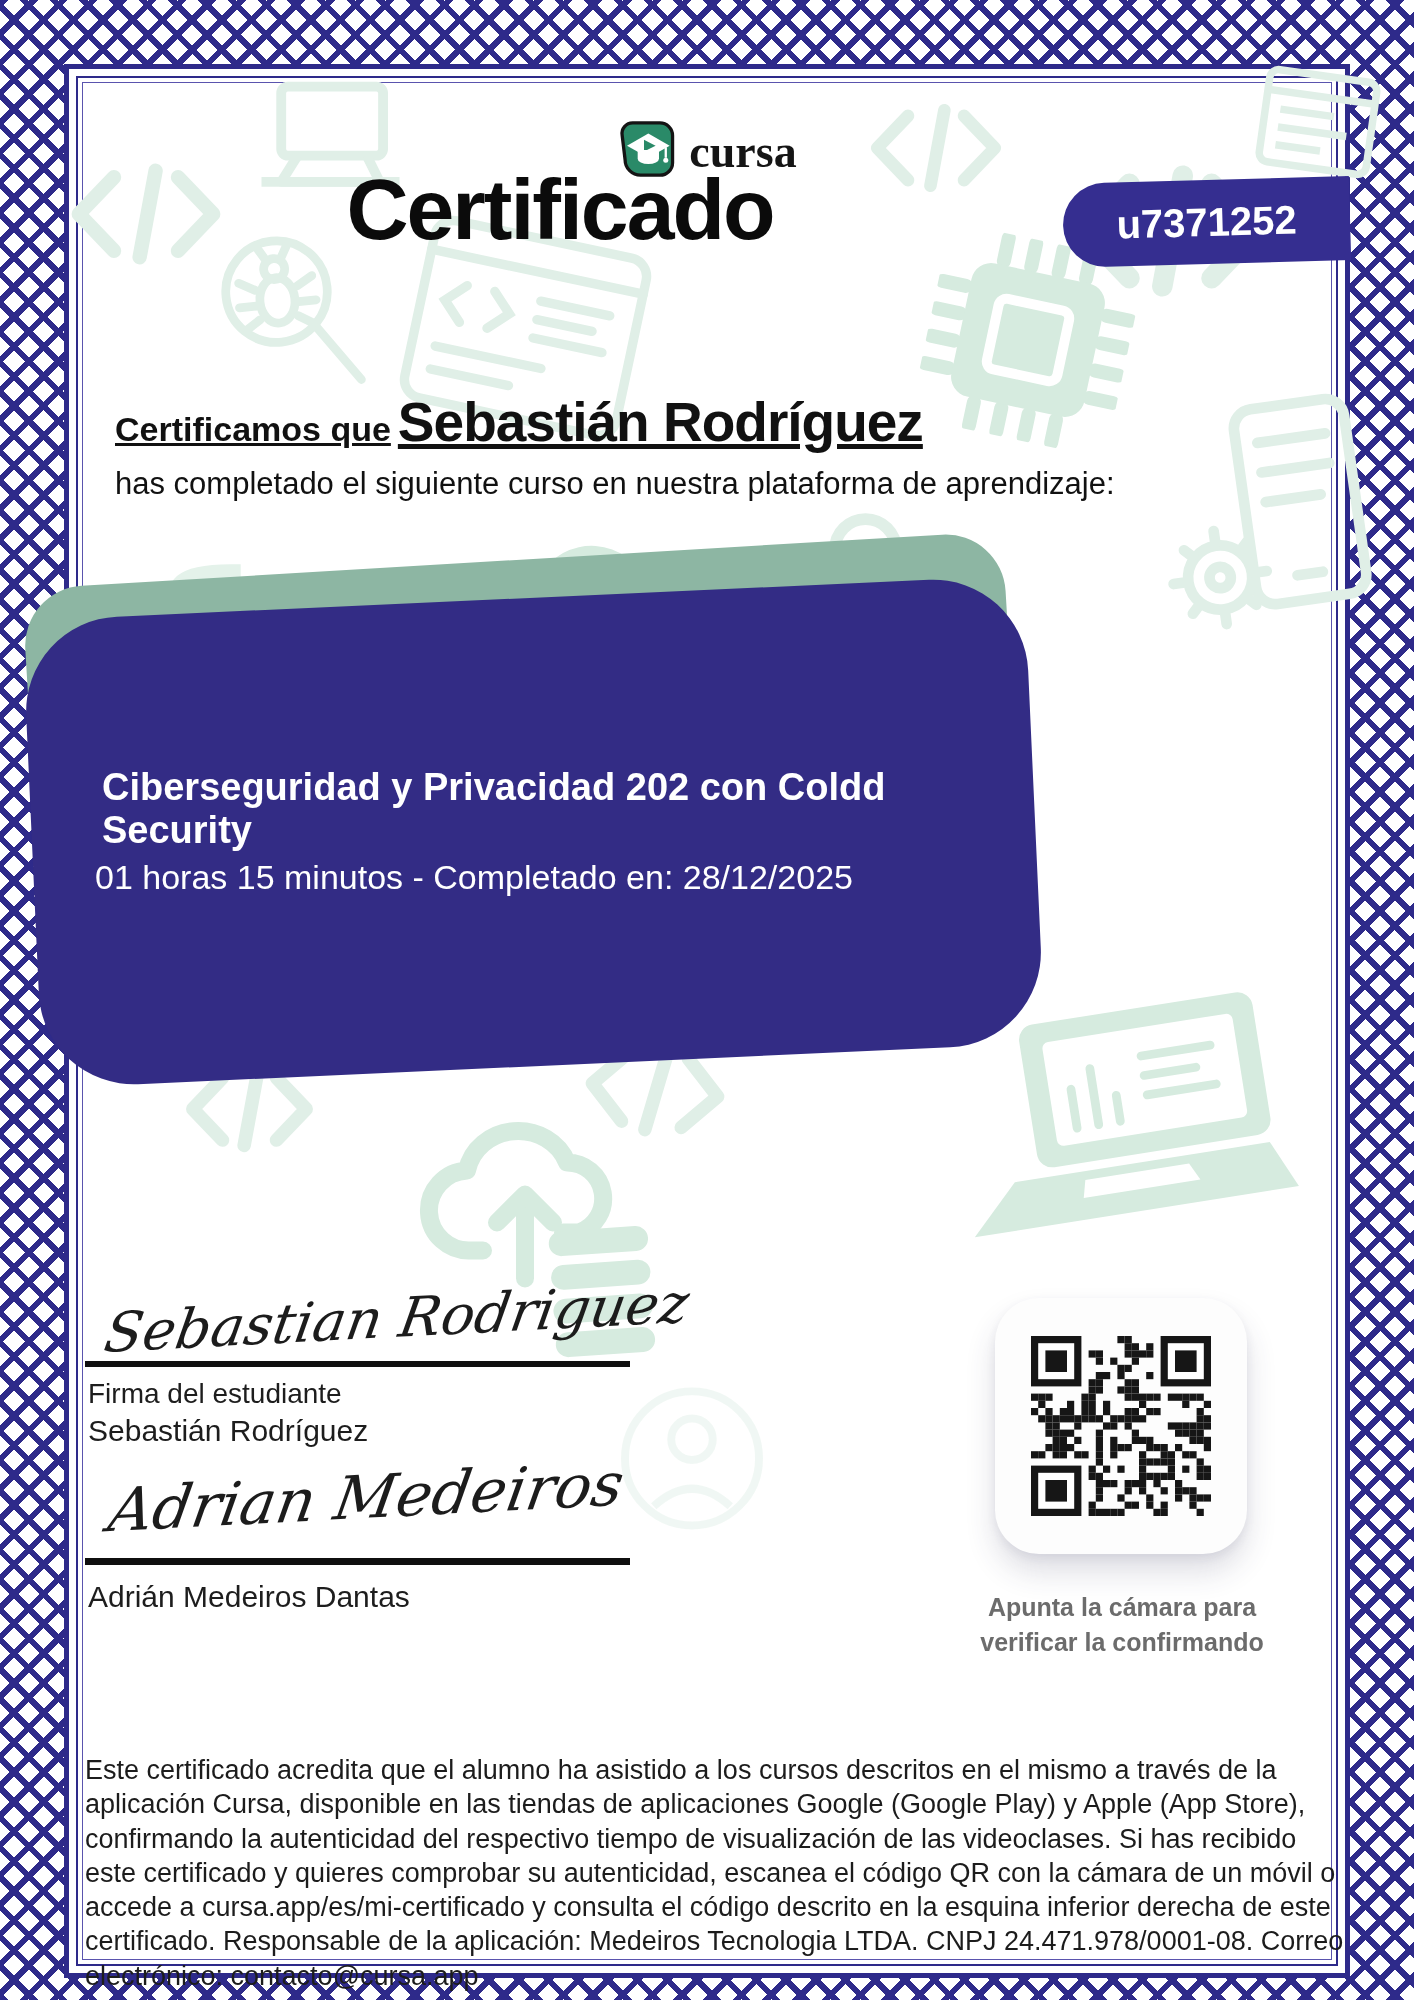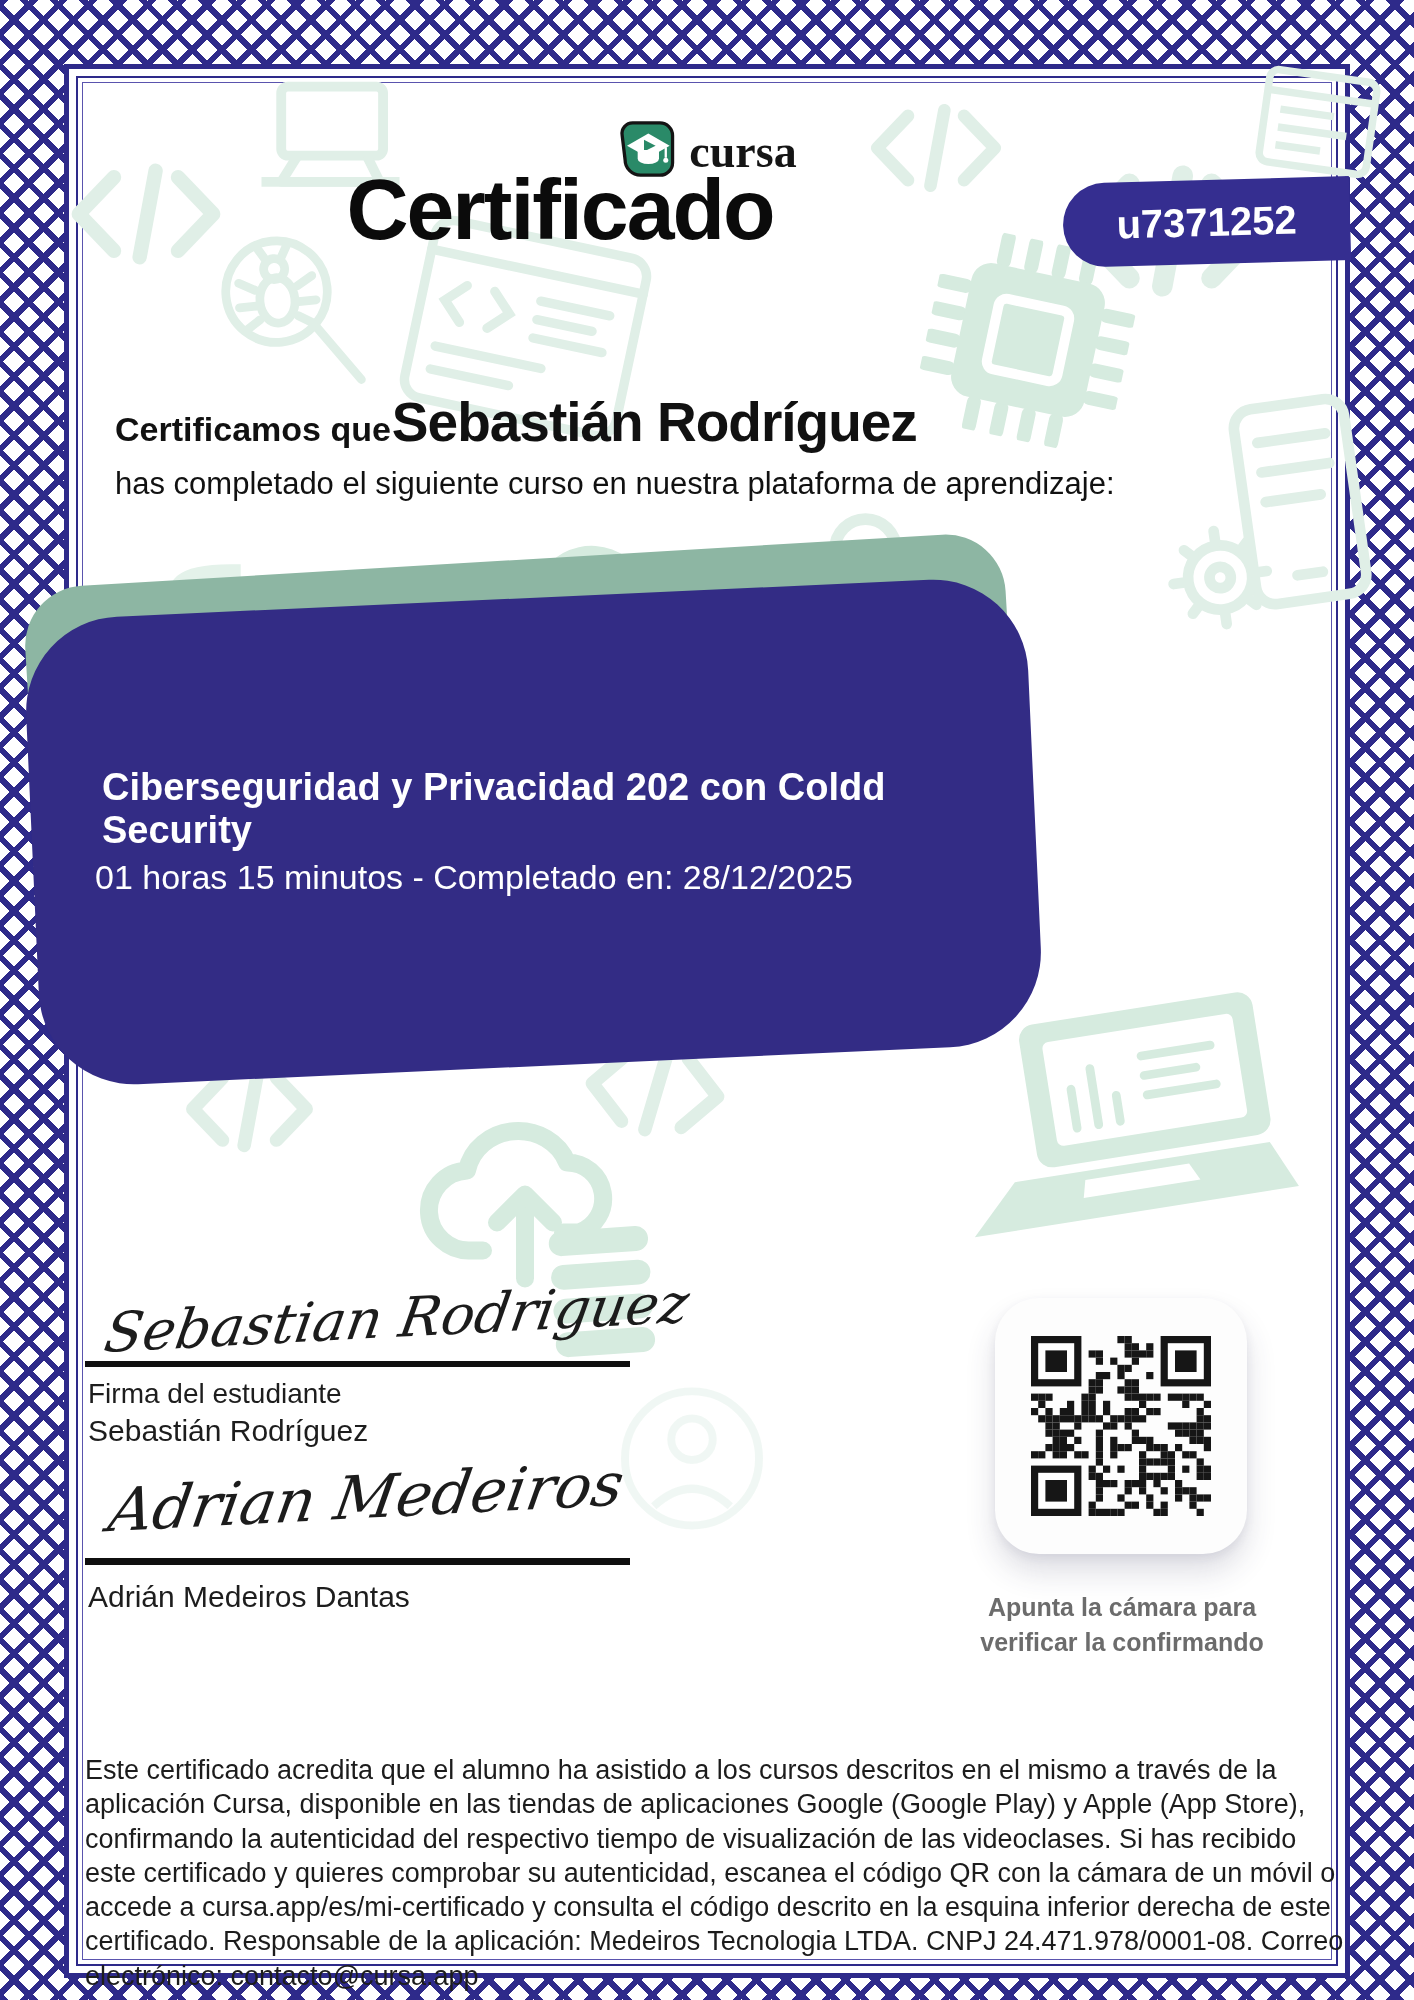--- a/index.html
+++ b/index.html
@@ -19,21 +19,21 @@
   .logo{position:absolute;left:50%;top:120px;transform:translateX(-50%);
     display:flex;align-items:center;gap:10px;}
   .logo-text{font-size:46px;font-weight:700;color:#151515;letter-spacing:0px;font-family:Liberation Serif, serif;}
   .cert-title{position:absolute;left:115px;top:160px;width:890px;text-align:center;
     font-size:86px;font-weight:800;color:#0b0b0b;letter-spacing:-2px;}
   .badge{position:absolute;left:1063px;top:176px;width:287px;height:84px;
     background:#352e90;border-radius:42px 0 0 42px;transform:rotate(-1.6deg);
     transform-origin:right center;display:flex;align-items:center;justify-content:center;
     color:#fff;font-size:40px;font-weight:700;}
   .intro{position:absolute;left:115px;top:390px;color:#111;}
-  .intro-line1{display:flex;align-items:baseline;gap:1px;}
+  .intro-line1{display:flex;align-items:baseline;gap:7px;text-decoration:underline;}
   .intro-prefix{font-size:34px;font-weight:700;}
   .intro-name{font-size:55px;font-weight:700;letter-spacing:-1px;}
   .intro-line2{margin-top:12px;font-size:31px;font-weight:400;}
   .green-band{position:absolute;left:28px;top:560px;width:982px;height:240px;
     background:#8db6a3;border-radius:60px;transform:rotate(-3.4deg);}
   .purple-banner{position:absolute;left:32px;top:598px;width:1003px;height:468px;
     background:#332c85;border-radius:95px;transform:rotate(-2.6deg);}
   .course-title{position:absolute;left:102px;top:766px;width:900px;
     color:#fff;font-size:38px;font-weight:700;}
   .course-details{position:absolute;left:95px;top:858px;width:900px;

